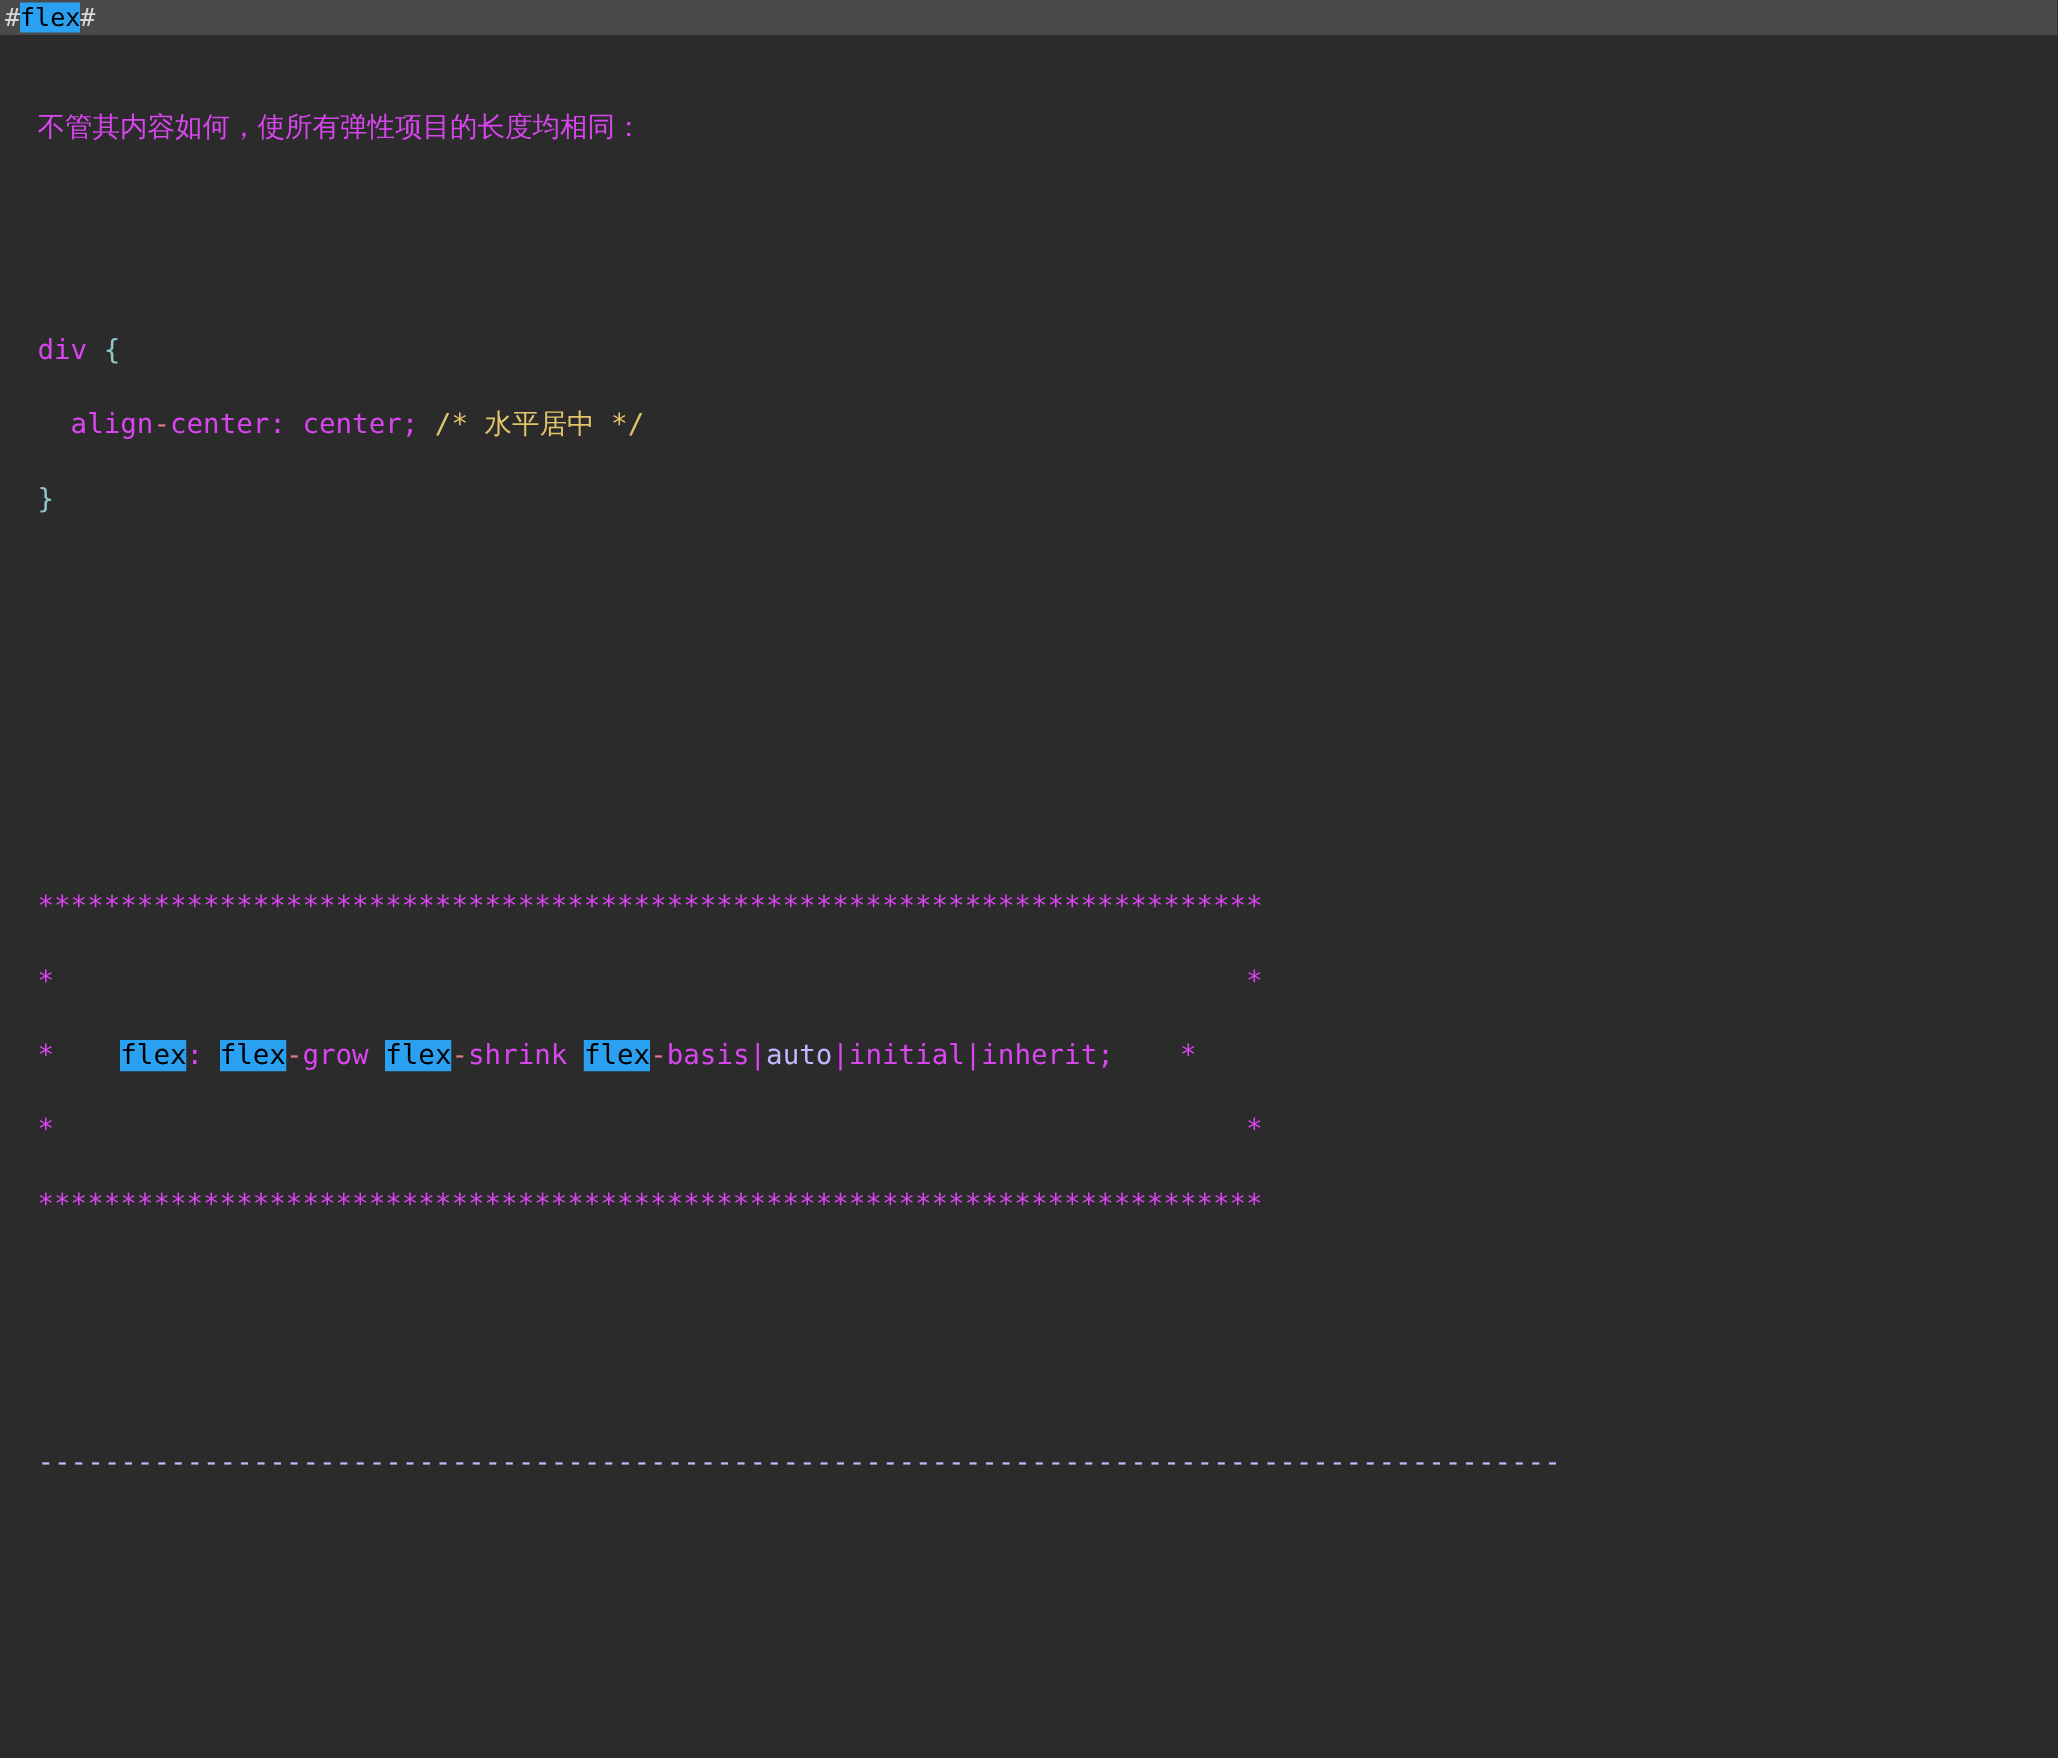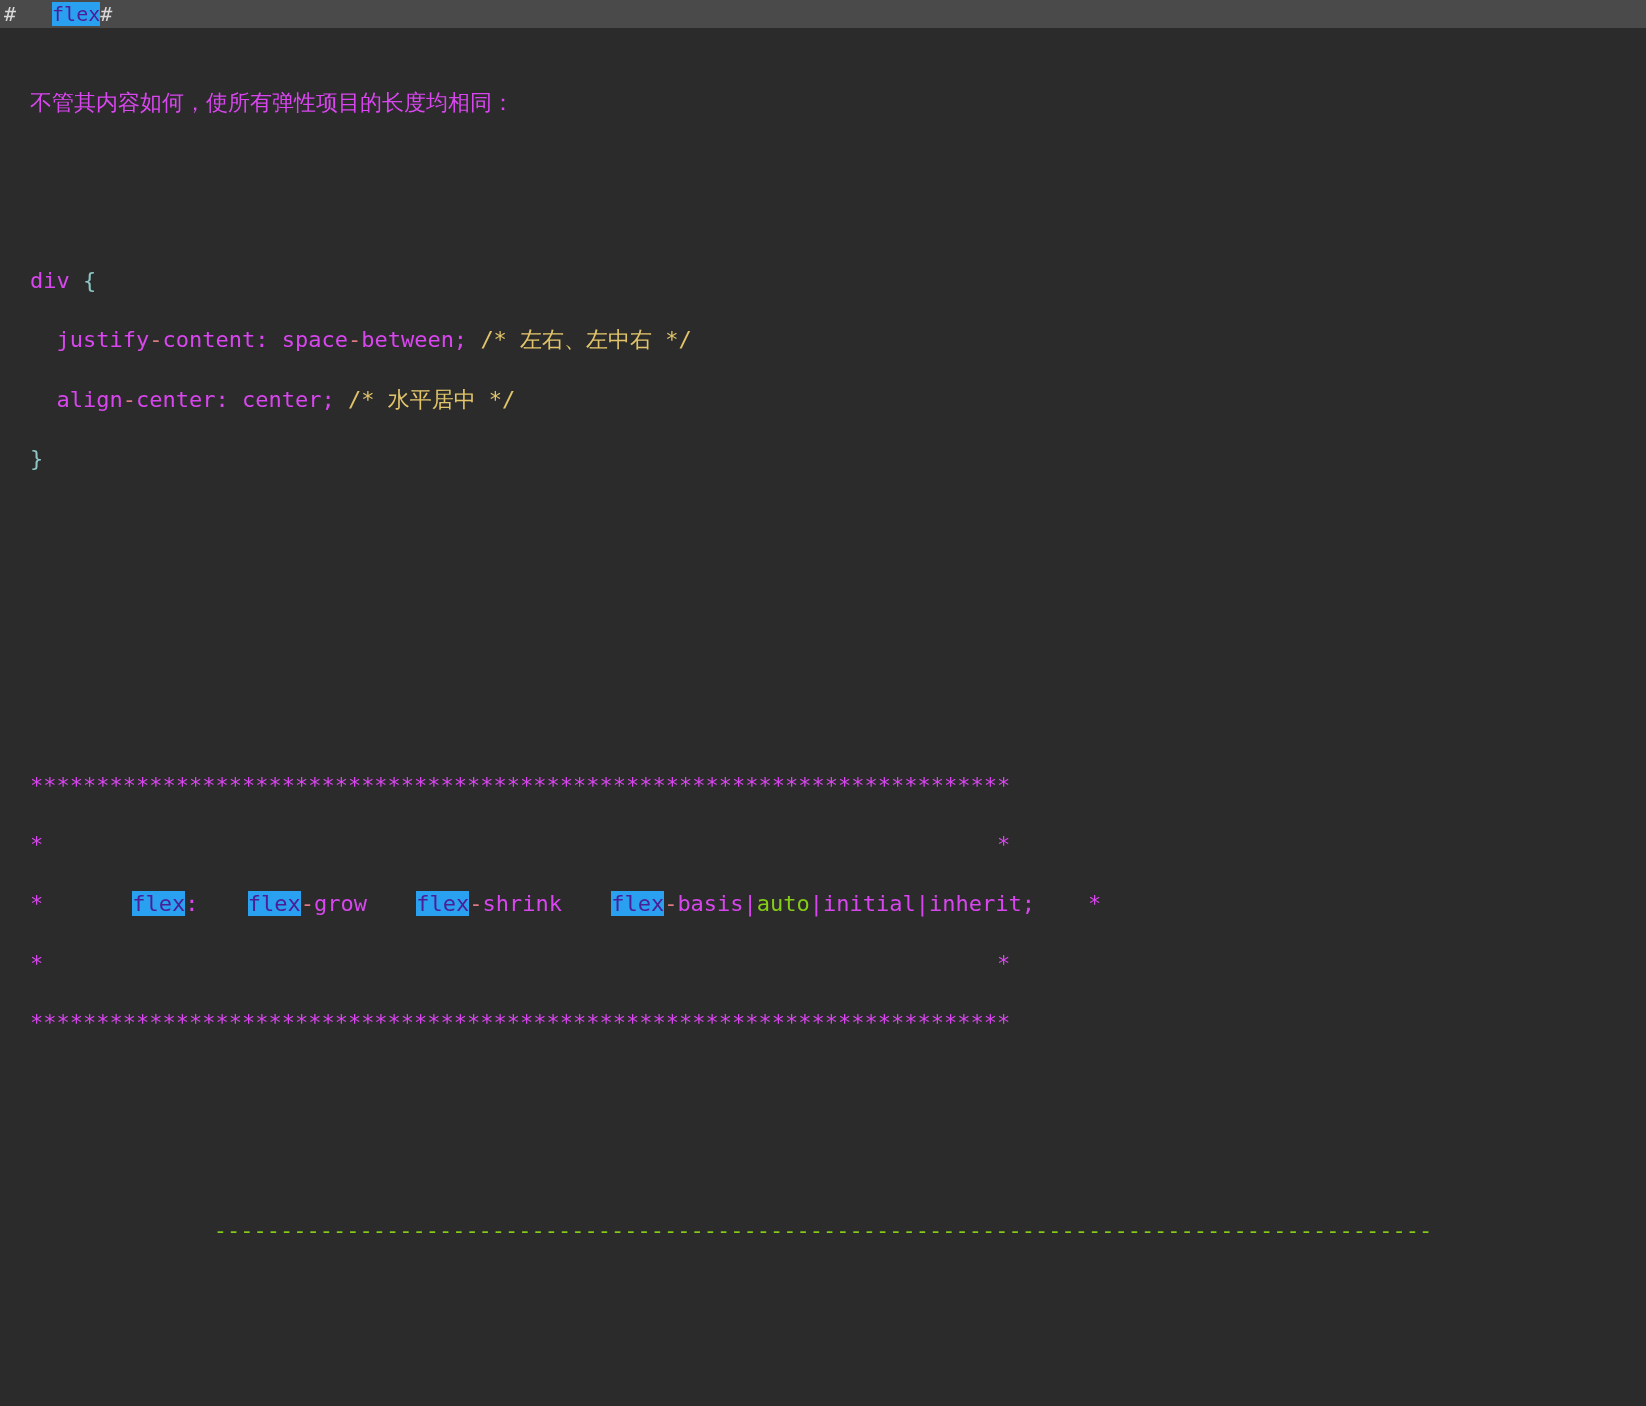--- a/index.html
+++ b/index.html
@@ -18,41 +18,39 @@
     height: 28px;
     line-height: 28px;
     font-size: 20px;
   }
   .content {
     padding: 30px 30px 4px 30px;
     white-space: pre;
   }
   .hl-search {
     background: #2aa0f0;
-    color: #4c1d95;
-    margin-left: 36px;
+    color: #000000;
   }
   .c-white   { color: #d946ef; }
   .c-cyan    { color: #8ec5c6; }
-  .c-red     { color: #84cc16; text-align: center; }
+  .c-red     { color: #c4b5fd; }
   .c-palered { color: #e07a84; }
   .c-yellow  { color: #e2c56a; }
 </style>
 </head>
 <body>
 
 <div class="title-bar"><span>#</span><span class="hl-search">flex</span><span>#</span></div>
 
 <div class="content">
 <div class="c-white">不管其内容如何，使所有弹性项目的长度均相同：</div>
 <div>&nbsp;</div>
 
 
 <div><span class="c-white">div </span><span class="c-cyan">{</span></div>
-<div><span class="c-white">  justify</span><span class="c-palered">-</span><span class="c-white">content: space</span><span class="c-palered">-</span><span class="c-white">between; </span><span class="c-yellow">/* 左右、左中右 */</span></div>
 <div><span class="c-white">  align</span><span class="c-palered">-</span><span class="c-white">center: center; </span><span class="c-yellow">/* 水平居中 */</span></div>
 <div><span class="c-cyan">}</span></div>
 
 <div>&nbsp;</div>
 <div>&nbsp;</div>
 <div>&nbsp;</div>
 
 
 <div class="c-white">**************************************************************************</div>
 <div class="c-white">*                                                                        *</div>

